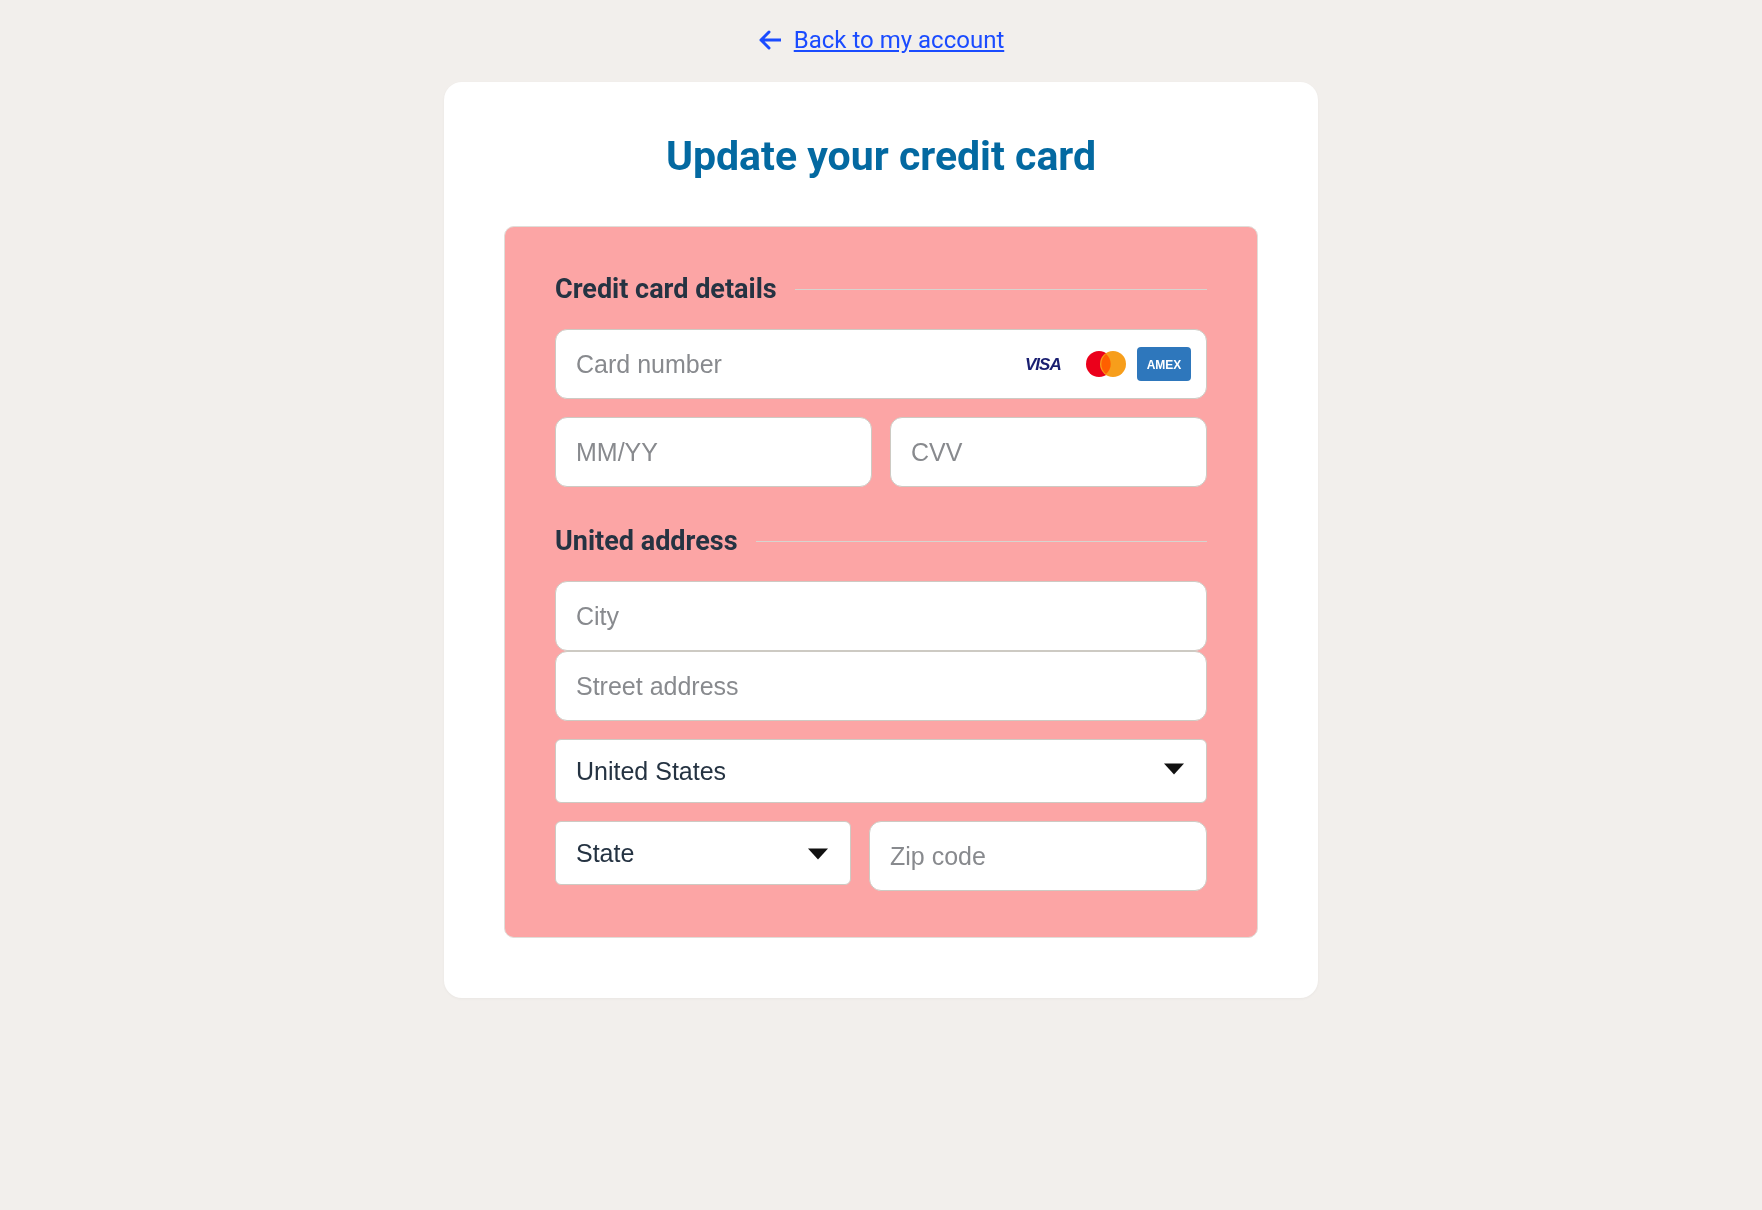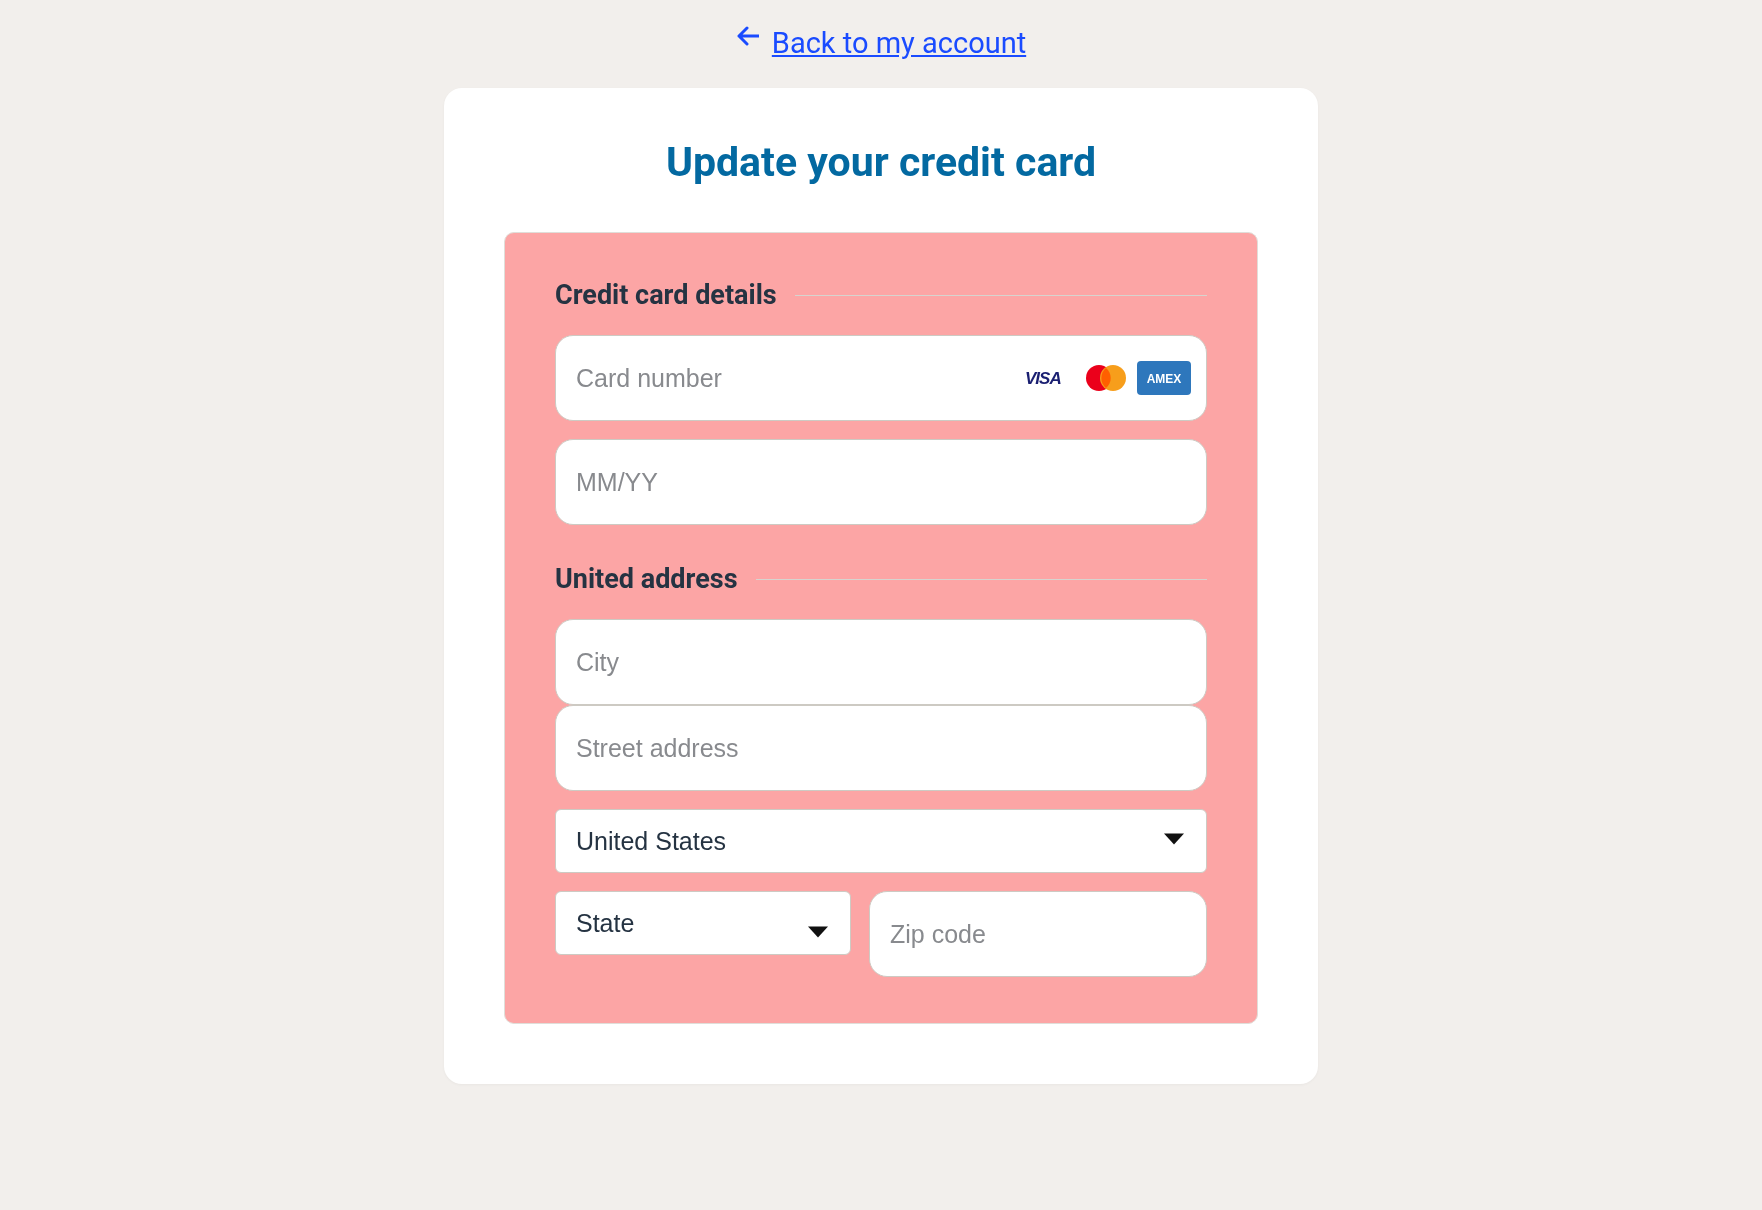--- a/index.html
+++ b/index.html
@@ -18,24 +18,24 @@
 
     .container {
       display: flex;
       flex-direction: column;
       align-items: center;
       padding-top: 26px;
     }
 
     .back-link {
       display: flex;
-      align-items: flex-start;
+      align-items: center;
       gap: 12px;
       color: #1a4bff;
-      font-size: 29px;
+      font-size: 24px;
       cursor: pointer;
       margin-bottom: 28px;
     }
 
     .back-link-text {
       text-decoration: underline;
     }
 
     .back-arrow {
       width: 24px;
@@ -88,22 +88,22 @@
       background: #d6d4cf;
     }
 
     .section-header.second {
       margin-top: 38px;
     }
 
     .input-field {
       background: #ffffff;
       border: 1px solid #cdcac3;
-      border-radius: 18px;
-      height: 86px;
+      border-radius: 12px;
+      height: 70px;
       padding: 0 20px;
       font-size: 25px;
       color: #253342;
       width: 100%;
       display: flex;
       align-items: center;
       outline: none;
     }
 
     .input-field::placeholder {
@@ -219,20 +219,21 @@
             <svg width="54" height="34" viewBox="0 0 54 34">
               <rect x="0" y="0" width="54" height="34" rx="4" fill="#2e77bc"></rect>
               <text x="27" y="22" text-anchor="middle" font-family="Arial, sans-serif" font-size="12" font-weight="700" fill="#ffffff" letter-spacing="0">AMEX</text>
             </svg>
           </span>
         </div>
       </div>
 
       <div class="row-2">
         <input class="input-field" type="text" placeholder="MM/YY" style="">
+        <input class="input-field" type="text" placeholder="CVV" style="">
       </div>
 
       <div class="section-header second">
         <div class="section-header-text">United address</div>
         <div class="section-header-line"></div>
       </div>
 
       <input class="input-field gap-md" type="text" placeholder="City" style="">
 
       <input class="input-field" type="text" placeholder="Street address" style="">

